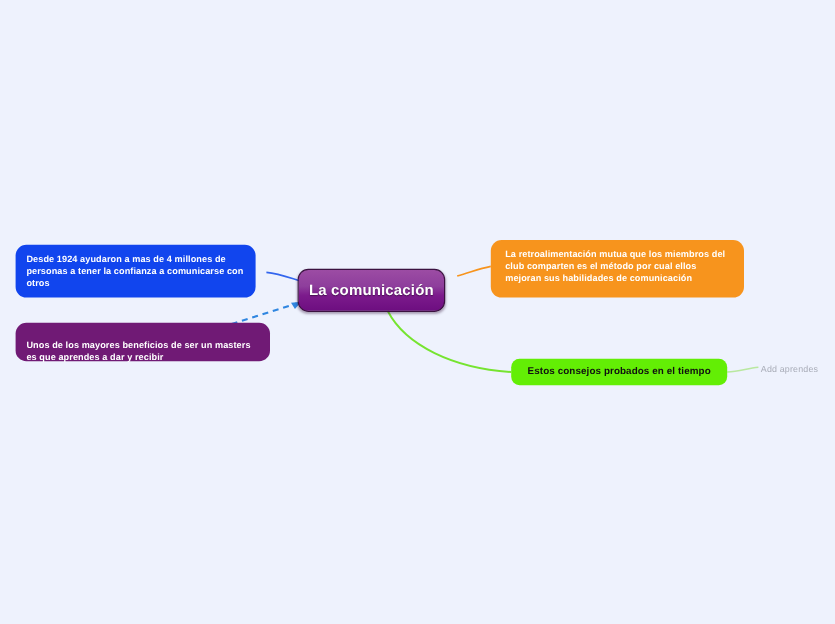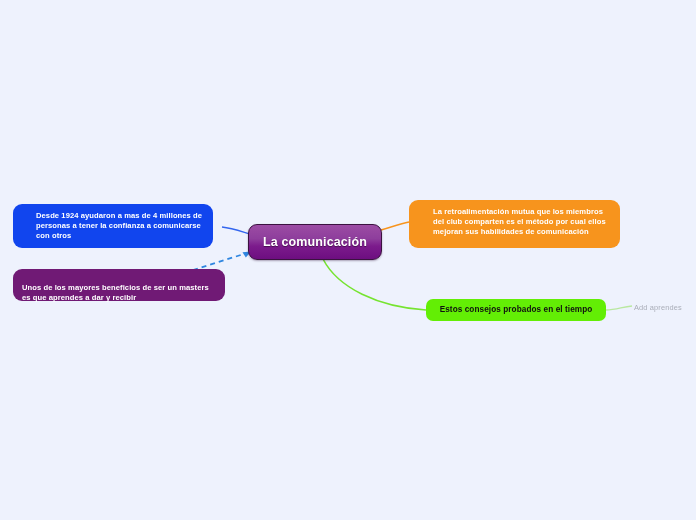--- a/index.html
+++ b/index.html
@@ -34,21 +34,21 @@
     box-sizing: border-box;
     border-radius: 9px;
     font-weight: bold;
     line-height: 1.32;
     letter-spacing: 0.01em;
   }
   
   #node-root {
     left: 248px;
     top: 224px;
-    width: 134px;
+    width: 123px;
     height: 36px;
     border-radius: 9px;
     background: linear-gradient(to bottom, #9c4ca4 0%, #8e3e9c 40%, #7c1b8c 62%, #6d0e80 100%);
     border: 1px solid #3b1240;
     box-shadow: 0 1px 2px rgba(40,10,50,.35);
     display: flex;
     align-items: center;
     justify-content: center;
     color: #ffffff;
     font-size: 12.5px;
@@ -56,21 +56,21 @@
   }
   
   #node-blue {
     left: 13px;
     top: 204px;
     width: 200px;
     height: 44px;
     background: #1145ee;
     color: #ffffff;
     font-size: 7.6px;
-    padding: 7px 9px 0 23px;
+    padding: 7px 9px 0 9px;
   }
   
   #node-orange-left {
     left: 13px;
     top: 269px;
     width: 212px;
     height: 32px;
     background: #701a75;
     color: #ffffff;
     font-size: 7.6px;
@@ -78,21 +78,21 @@
   }
   
   #node-orange-right {
     left: 409px;
     top: 200px;
     width: 211px;
     height: 48px;
     background: #f7941d;
     color: #ffffff;
     font-size: 7.6px;
-    padding: 7px 9px 0 24px;
+    padding: 7px 9px 0 12px;
   }
   
   #node-green {
     left: 426px;
     top: 299px;
     width: 180px;
     height: 22px;
     background: #63ee05;
     color: #111111;
     font-size: 8.2px;

